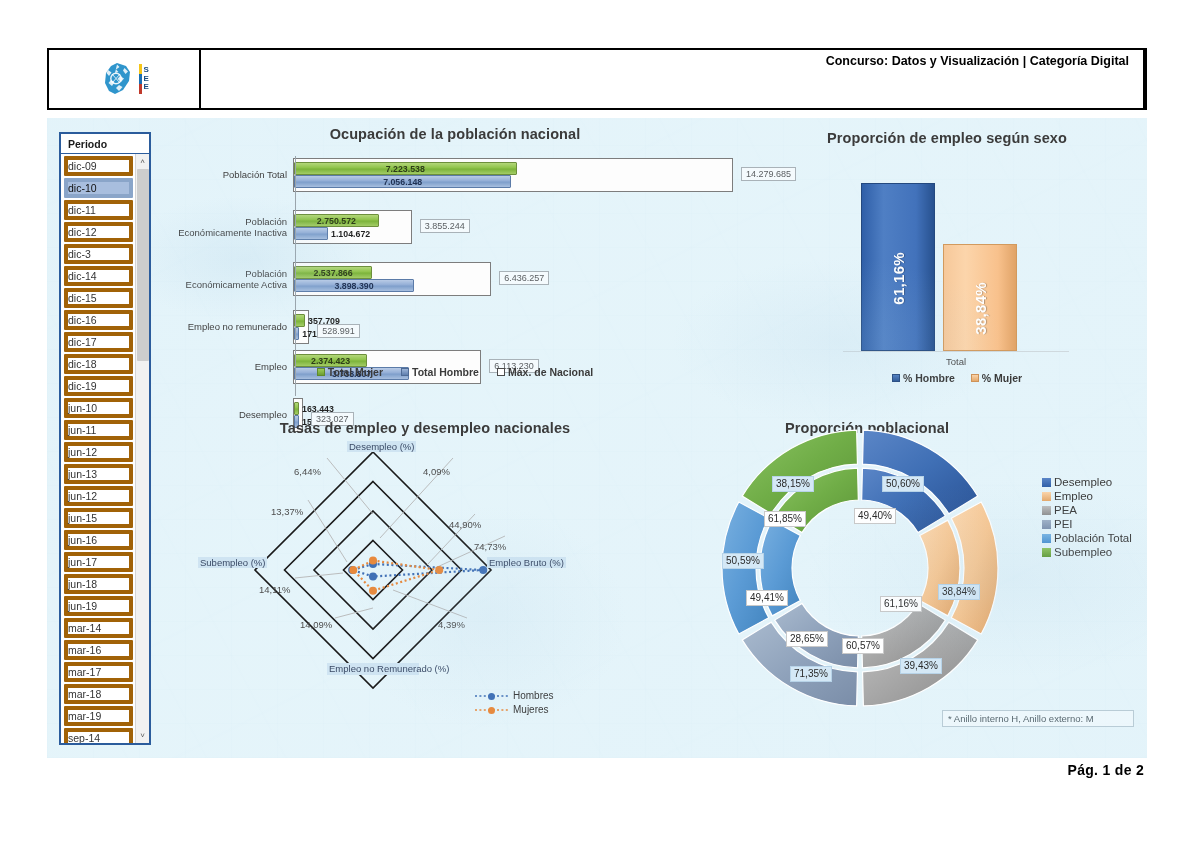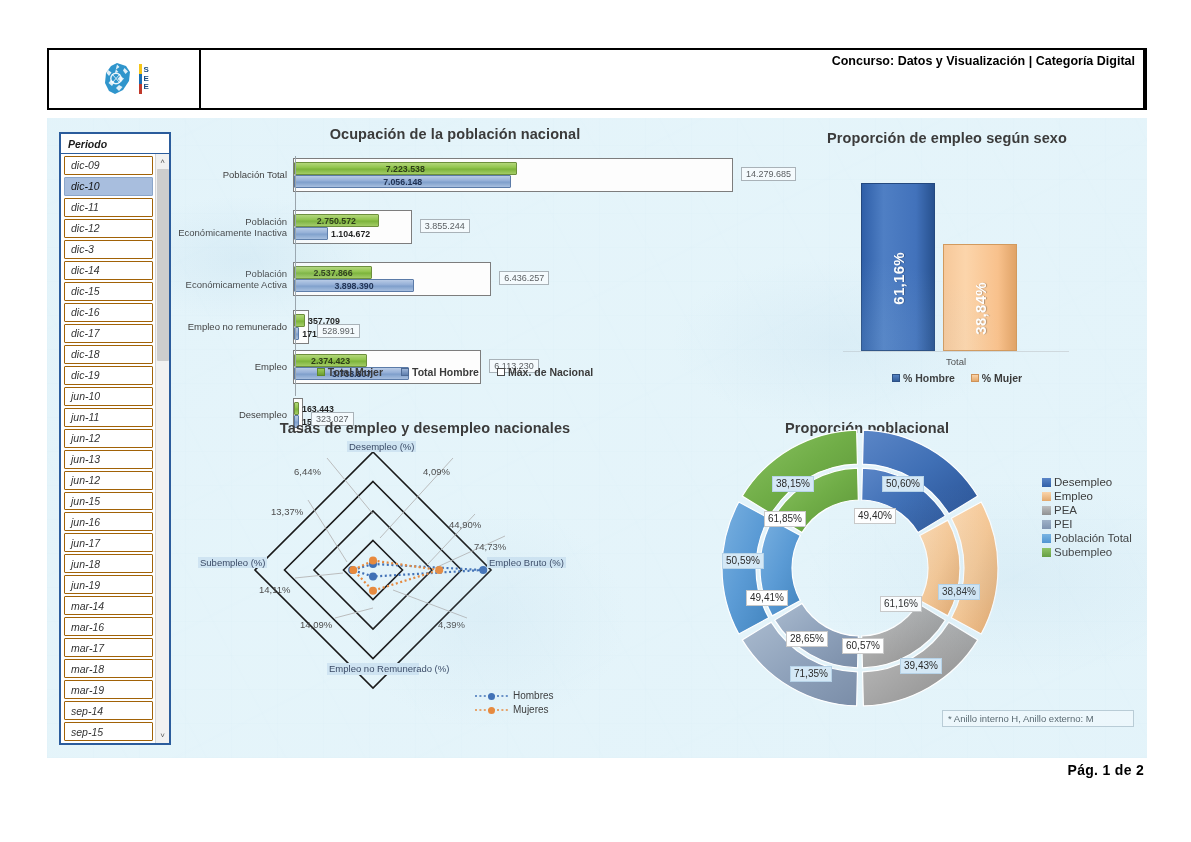--- a/index.html
+++ b/index.html
@@ -39,21 +39,21 @@
   .hdr-title {
     flex: 1;
     display: flex; align-items: center; justify-content: center;
     font-size: 13.5px; font-weight: bold; color: #000;
     border-bottom: 1.5px solid #000;
     letter-spacing: .1px;
   }
   .hdr-sub {
     height: 22px;
     display: flex; align-items: center; justify-content: flex-end;
-    padding-right: 8px;
+    padding-right: 14px;
     font-size: 12.5px; font-weight: bold; color: #000;
   }
   .hdr-authors {
     width: 228px;
     display: flex; flex-direction: column;
     align-items: center; justify-content: center;
     gap: 1px;
   }
   .hdr-authors div { font-size: 12.5px; font-weight: bold; color: #000; line-height: 1.28; }
 
@@ -83,41 +83,40 @@
       radial-gradient(ellipse 240px 120px at 72% 35%, rgba(160,200,225,.15), transparent 70%),
       radial-gradient(ellipse 200px 160px at 40% 78%, rgba(160,200,225,.13), transparent 70%),
       radial-gradient(ellipse 300px 140px at 88% 72%, rgba(160,200,225,.14), transparent 70%);
     pointer-events:none;
   }
 
   
   .slicer {
     position: absolute;
     left: 12px; top: 14px;
-    width: 112px; height: 613px;
+    width: 92px; height: 613px;
     background: #fff;
     border: 2px solid #2b5c9c;
     display: flex; flex-direction: column;
     z-index: 5;
-    font-style: italic;
   }
   .slicer-title {
     font-size: 10.5px; font-weight: bold; color: #1a1a1a;
     padding: 4px 7px 3px 7px;
     border-bottom: 1.6px solid #2b5c9c;
   }
   .slicer-body { flex:1; display:flex; overflow:hidden; position:relative; }
   .slicer-list { flex:1; padding: 2px 2px 2px 3px; display:flex; flex-direction:column; gap:2px; }
   .slicer-item {
     height: 24px;
-    border: 1px solid #a16207;
+    border: 4px solid #a16207;
     background: #fff;
     font-size: 10.5px; color: #333;
     display: flex; align-items: center;
-    padding-left: 6px;
+    padding-left: 0;
     border-radius: 1px;
   }
   .slicer-item.sel { background:#a8bede; border-color:#8aa5c9; color:#111; }
   .slicer-scroll {
     width: 14px; background:#f1f1f1; border-left:1px solid #d5d5d5;
     display:flex; flex-direction:column; align-items:center;
   }
   .sb-btn {
     width:14px; height:15px; background:#f1f1f1;
     display:flex; align-items:center; justify-content:center;

